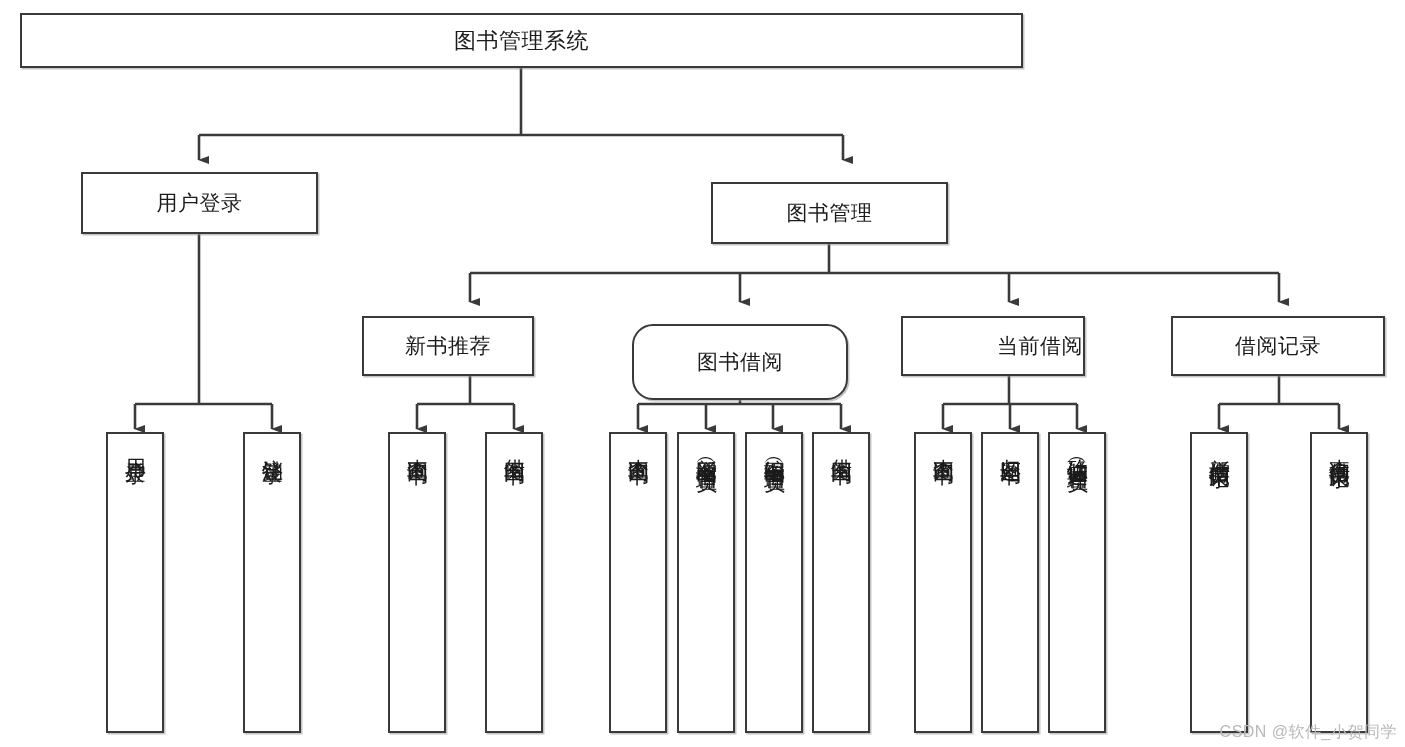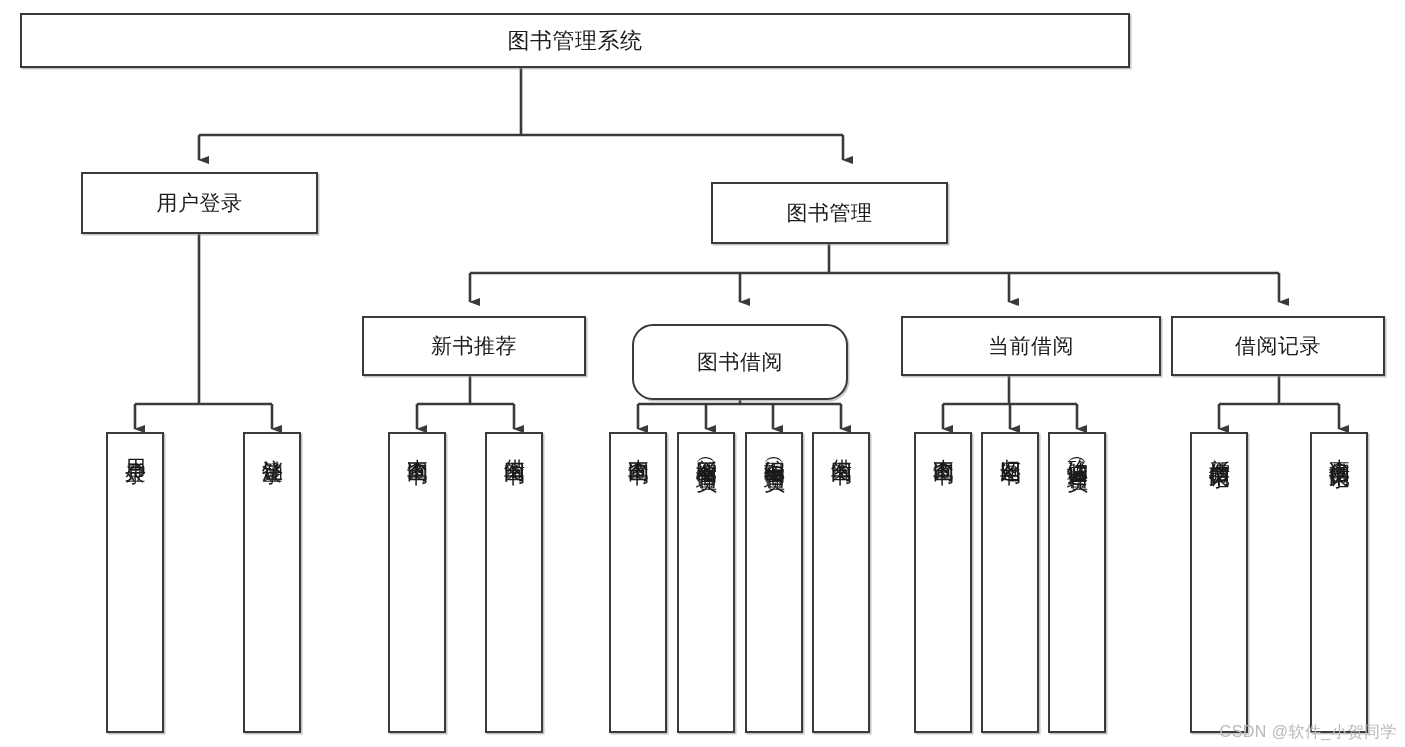--- a/index.html
+++ b/index.html
@@ -118,38 +118,38 @@
       <path d="M 1010 404 L 1010 429" marker-end="url(#arrowhead)"></path>
       <path d="M 1077 404 L 1077 429" marker-end="url(#arrowhead)"></path>
 
       <path d="M 1279 376 L 1279 404"></path>
       <path d="M 1219 404 L 1339 404"></path>
       <path d="M 1219 404 L 1219 429" marker-end="url(#arrowhead)"></path>
       <path d="M 1339 404 L 1339 429" marker-end="url(#arrowhead)"></path>
     </g>
   </svg>
 
-  <div class="node horizontal root" style="left:20px; top:13px; width:1110px; height:55px;">
+  <div class="node horizontal root" style="left:20px; top:13px; width:1003px; height:55px;">
     <span class="node-label">图书管理系统</span>
   </div>
 
   <div class="node horizontal" style="left:81px; top:172px; width:237px; height:62px;">
     <span class="node-label">用户登录</span>
   </div>
   <div class="node horizontal" style="left:711px; top:172px; width:237px; height:62px;margin-top:10px;">
     <span class="node-label">图书管理</span>
   </div>
 
-  <div class="node horizontal" style="left:362px; top:316px; width:224px; height:60px;">
+  <div class="node horizontal" style="left:362px; top:316px; width:172px; height:60px;">
     <span class="node-label">新书推荐</span>
   </div>
   <div class="node horizontal" style="left:632px; top:324px; width:216px; height:76px;border-radius:21px;">
     <span class="node-label">图书借阅</span>
   </div>
-  <div class="node horizontal" style="left:901px; top:316px; width:260px; height:60px;">
+  <div class="node horizontal" style="left:901px; top:316px; width:184px; height:60px;justify-content:flex-end;">
     <span class="node-label">当前借阅</span>
   </div>
   <div class="node horizontal" style="left:1171px; top:316px; width:214px; height:60px;">
     <span class="node-label">借阅记录</span>
   </div>
 
   <div class="node vertical" style="left:106px; top:432px; width:58px; height:301px;">
     <span class="node-label">用户登录</span>
   </div>
   <div class="node vertical" style="left:243px; top:432px; width:58px; height:301px;">

